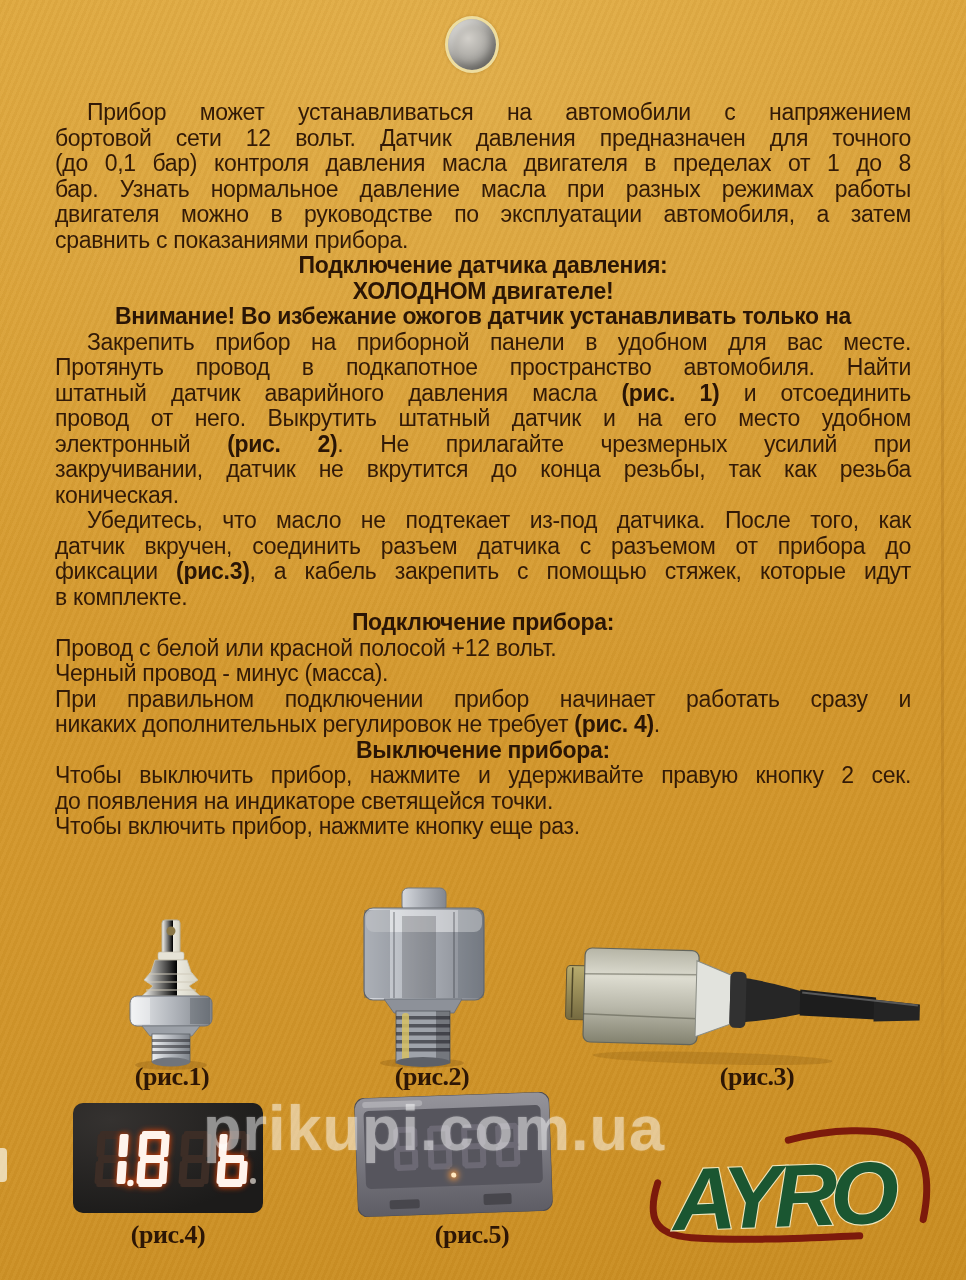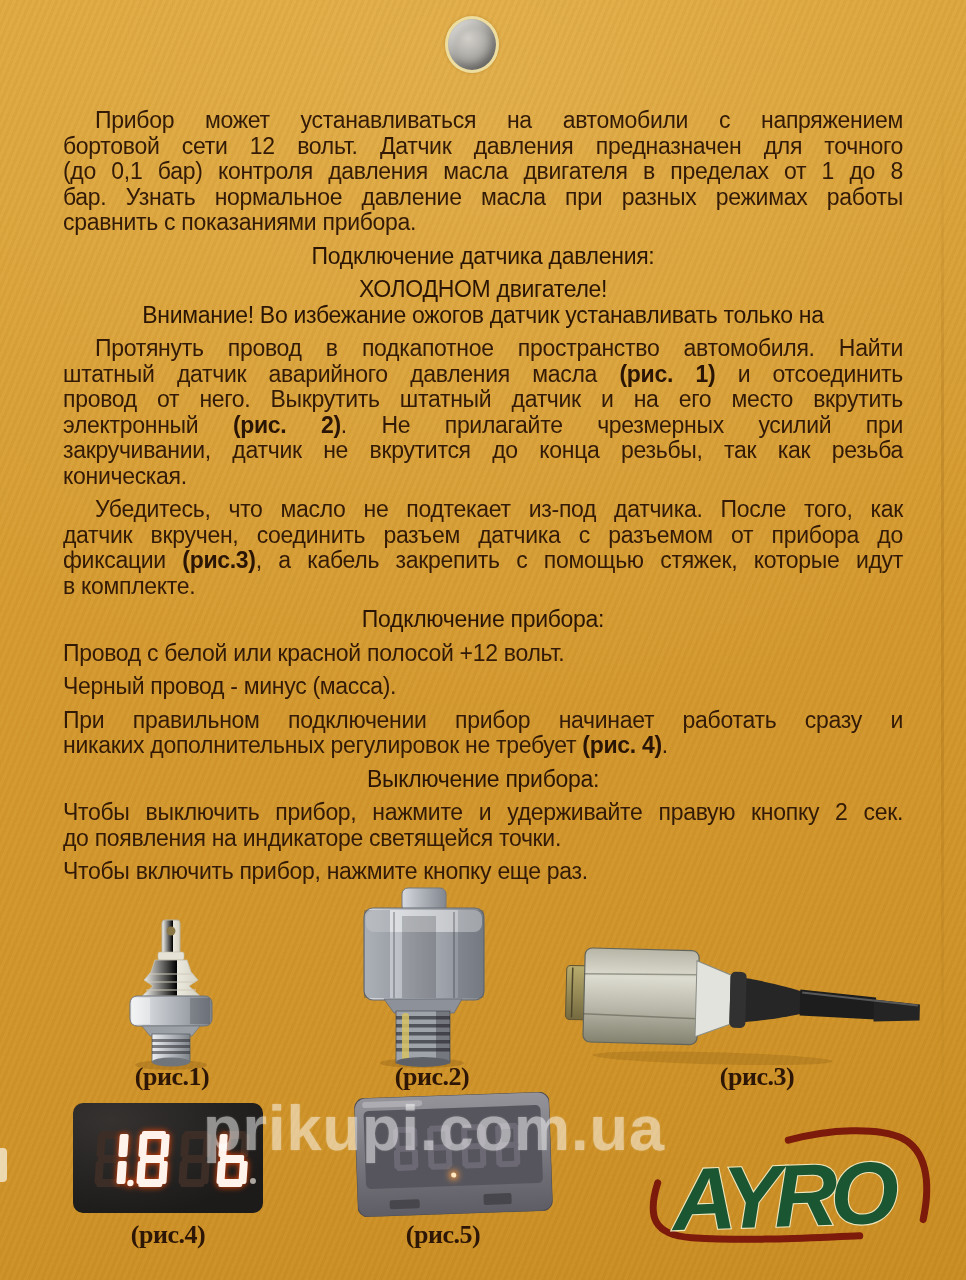--- a/index.html
+++ b/index.html
@@ -14,25 +14,25 @@
   .tex{position:absolute;inset:0;pointer-events:none;
     background:repeating-linear-gradient(113deg, rgba(255,255,255,.025) 0 3px, rgba(92,52,4,.03) 3px 6px);}
   
   .hole{position:absolute;left:445px;top:16px;width:54px;height:57px;border-radius:50%;
     background:radial-gradient(circle at 42% 38%, #d2cfc9 0%, #aeaca7 45%, #8d8b86 100%);
     border:3px solid #eddd9f;
     box-shadow:inset -4px -5px 9px rgba(0,0,0,.35), inset 3px 4px 6px rgba(255,255,255,.45), 0 0 3px rgba(120,70,0,.3);}
   
   .article{position:absolute;left:55px;top:100px;width:856px;
     font-size:23px;line-height:25.5px;letter-spacing:-.3px;color:#321a07;}
-  .para{margin:8px;}
+  .para{margin:0;}
   .para .line{text-align:justify;text-align-last:justify;}
   .para .line:last-child{text-align-last:left;}
   .para.indent .line:first-child{text-indent:32px;}
-  .para.heading .line,.para.warning .line{font-weight:400;text-align:center;text-align-last:center;color:#2a1505;}
+  .para.heading .line,.para.warning .line{font-weight:700;text-align:center;text-align-last:center;color:#2a1505;}
   .para.heading .line:last-child,.para.warning .line:last-child{text-align-last:center;}
   .article b{font-weight:700;color:#2a1505;}
   
   .figlabel{position:absolute;width:150px;text-align:center;font-weight:700;
     font-size:26px;letter-spacing:-.5px;color:#2d1605;font-family:Liberation Serif, serif;}
   
   .disp4{position:absolute;left:73px;top:1103px;width:190px;height:110px;}
   .disp5{position:absolute;left:356px;top:1095px;width:195px;height:119px;transform:rotate(-2deg);}
   
   .watermark{position:absolute;left:203px;top:1092px;z-index:5;
@@ -53,33 +53,35 @@
 <div class="card">
   <div class="tex"></div>
   <div class="hole"></div>
 
   <div class="article">
       <div class="para body indent">
         <div class="line">Прибор может устанавливаться на автомобили с напряжением</div>
         <div class="line">бортовой сети 12 вольт. Датчик давления предназначен для точного</div>
         <div class="line">(до 0,1 бар) контроля давления масла двигателя в пределах от 1 до 8</div>
         <div class="line">бар. Узнать нормальное давление масла при разных режимах работы</div>
+        <div class="line">двигателя можно в руководстве по эксплуатации автомобиля, а затем</div>
         <div class="line">сравнить с показаниями прибора.</div>
       </div>
       <div class="para heading">
         <div class="line">Подключение датчика давления:</div>
       </div>
       <div class="para warning">
         <div class="line">ХОЛОДНОМ двигателе!</div>
         <div class="line">Внимание! Во избежание ожогов датчик устанавливать только на</div>
       </div>
       <div class="para body indent">
+        <div class="line">Закрепить прибор на приборной панели в удобном для вас месте.</div>
         <div class="line">Протянуть провод в подкапотное пространство автомобиля. Найти</div>
         <div class="line">штатный датчик аварийного давления масла <b>(рис. 1)</b> и отсоединить</div>
-        <div class="line">провод от него. Выкрутить штатный датчик и на его место вкрутить</div>
+        <div class="line">провод от него. Выкрутить штатный датчик и на его место удобном</div>
         <div class="line">электронный <b>(рис. 2)</b>. Не прилагайте чрезмерных усилий при</div>
         <div class="line">закручивании, датчик не вкрутится до конца резьбы, так как резьба</div>
         <div class="line">коническая.</div>
       </div>
       <div class="para body indent">
         <div class="line">Убедитесь, что масло не подтекает из-под датчика. После того, как</div>
         <div class="line">датчик вкручен, соединить разъем датчика с разъемом от прибора до</div>
         <div class="line">фиксации <b>(рис.3)</b>, а кабель закрепить с помощью стяжек, которые идут</div>
         <div class="line">в комплекте.</div>
       </div>
@@ -345,21 +347,21 @@
           <rect x="18" y="23" width="6" height="19" rx="2"></rect>
           <rect x="2" y="38" width="20" height="6" rx="2"></rect>
         </g>
     </g>
     <circle cx="97" cy="80" r="4.5" fill="#ff9a3a" filter="url(#glow5)"></circle>
     <circle cx="97" cy="80" r="2.6" fill="#ffe9c2"></circle>
     <rect x="32" y="103" width="30" height="9" rx="2" fill="#47464c"></rect>
     <rect x="126" y="100" width="28" height="11" rx="2" fill="#47464c"></rect>
     <rect x="8" y="4" width="60" height="6" rx="3" fill="rgba(255,255,255,.25)"></rect>
   </svg>
-  <div class="figlabel" style="left:368px;top:1220px;">(рис.5)</div>
+  <div class="figlabel" style="left:397px;top:1220px;">(рис.5)</div>
 
   <svg class="logo" viewBox="0 0 308 124">
     <path d="M 148 14 C 190 4, 238 4, 262 16 C 284 28, 290 58, 280 98" fill="none" stroke="#7c1a0c" stroke-width="7" stroke-linecap="round"></path>
     <path d="M 16 52 C 4 86, 10 104, 48 108 C 110 114, 170 112, 216 112" fill="none" stroke="#7c1a0c" stroke-width="7" stroke-linecap="round"></path>
     <text x="30" y="100" font-size="88" font-weight="bold" font-style="italic" font-family="Liberation Sans, DejaVu Sans, sans-serif" letter-spacing="-7" fill="#1a5631" stroke="#efe6bd" stroke-width="2.2" paint-order="stroke">AYRO</text>
   </svg>
 
   <div class="watermark">prikupi.com.ua</div>
 
   <div class="crease"></div>

